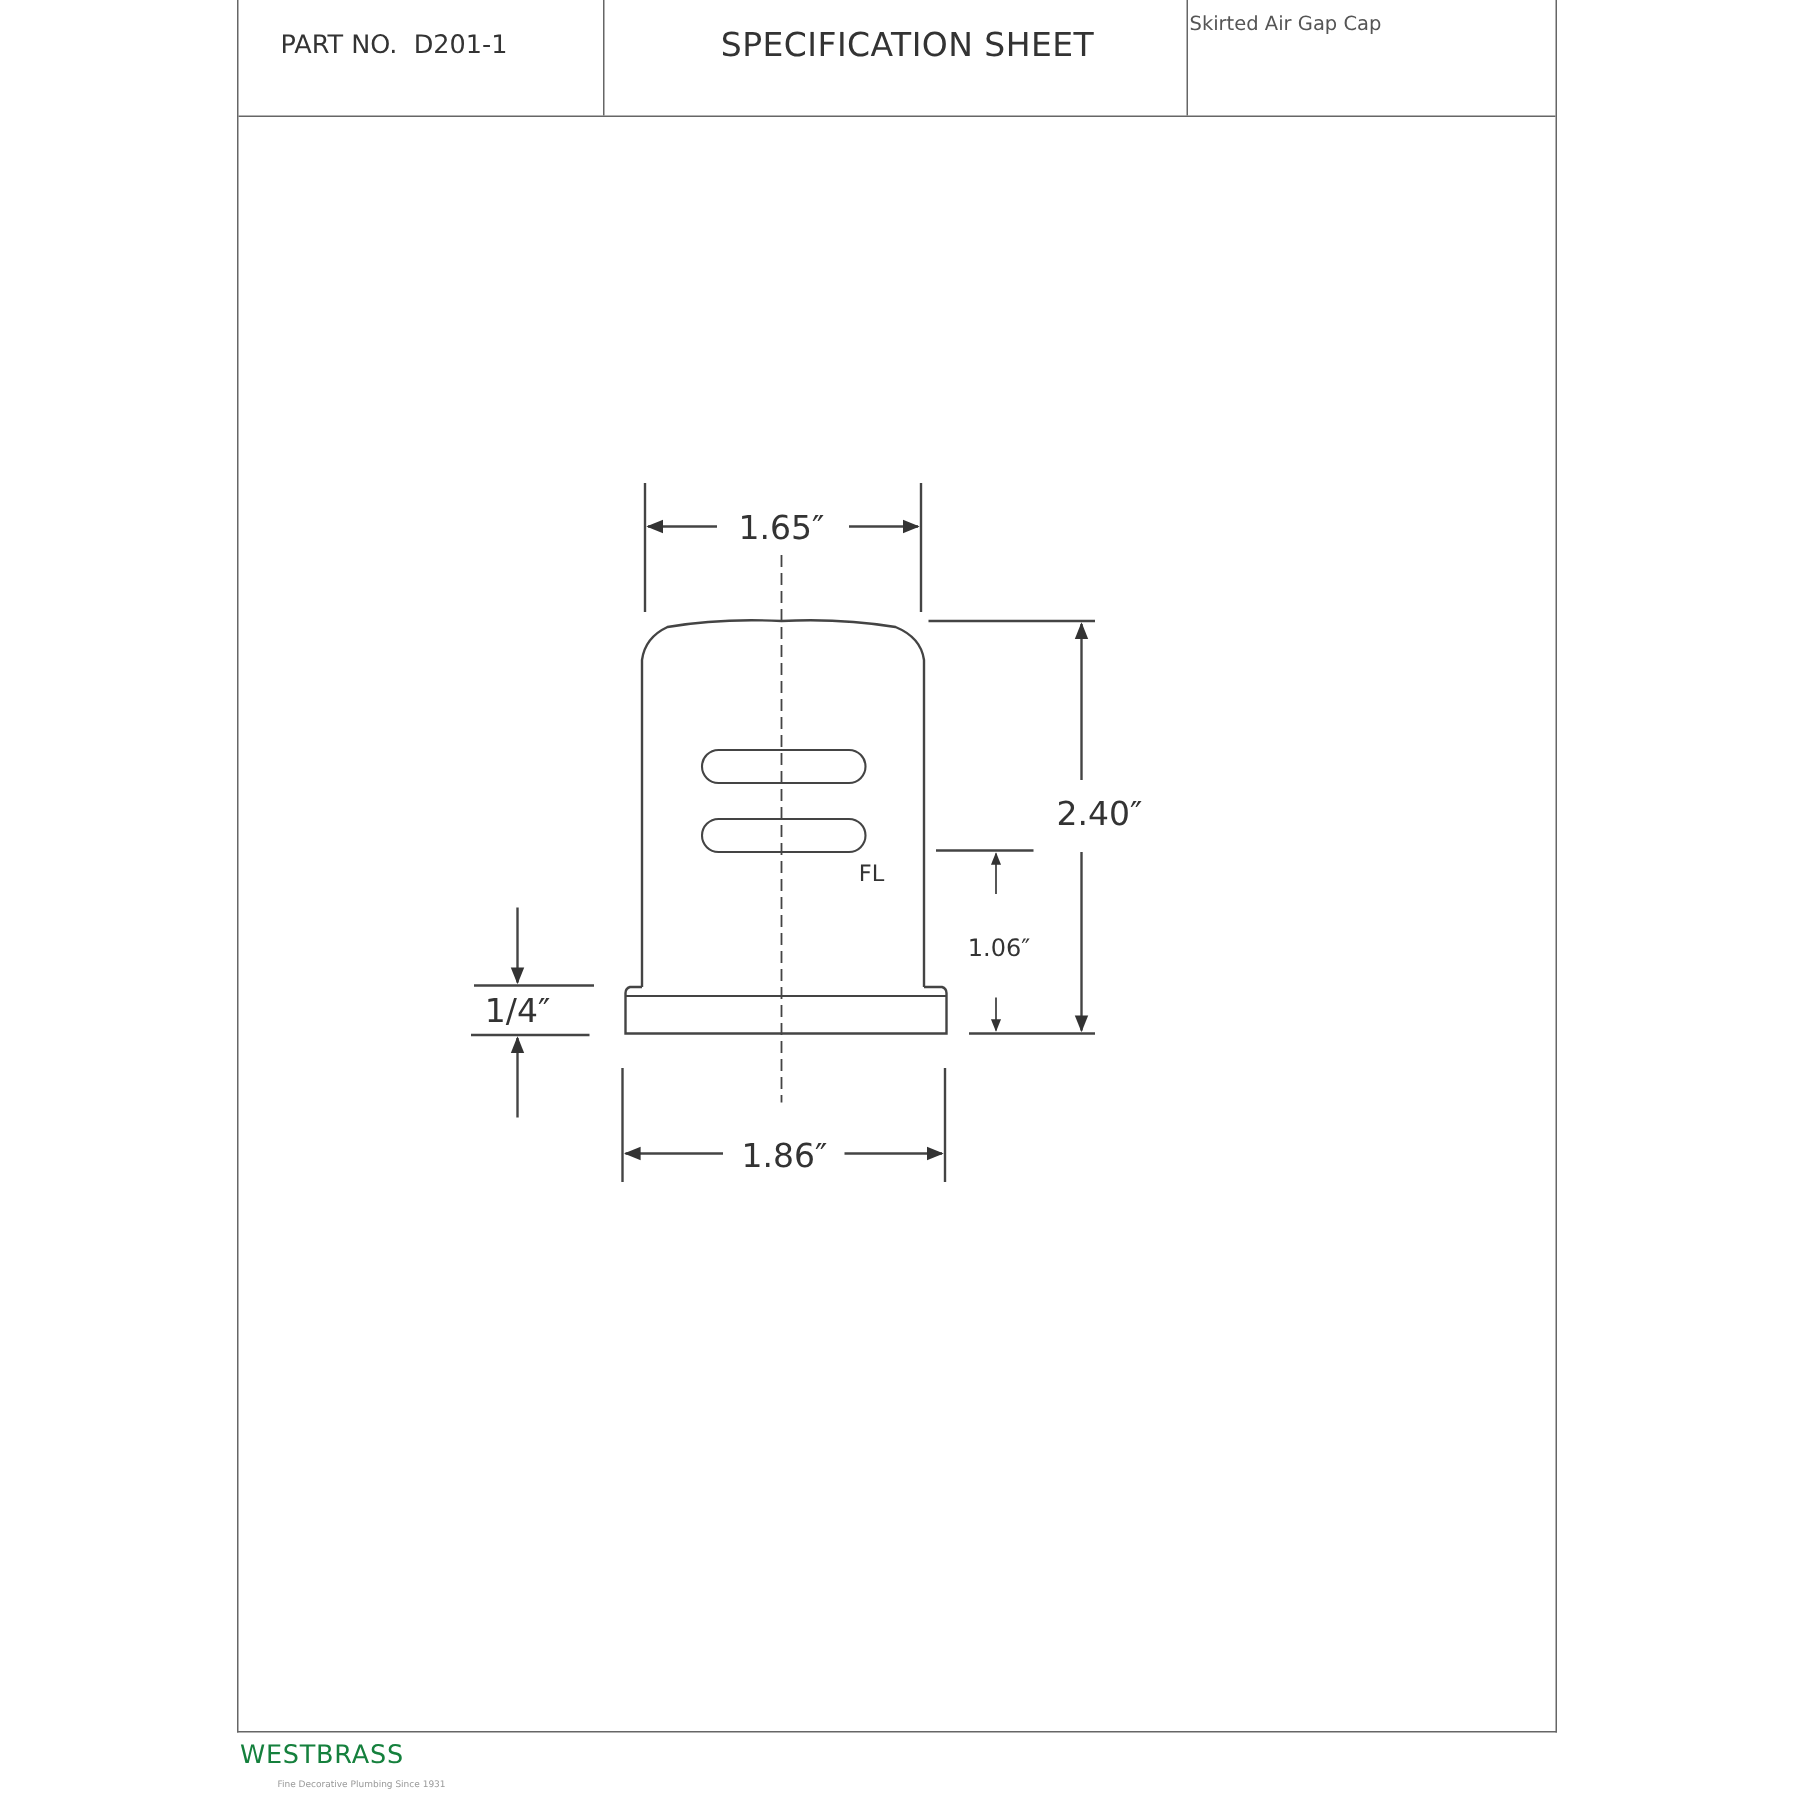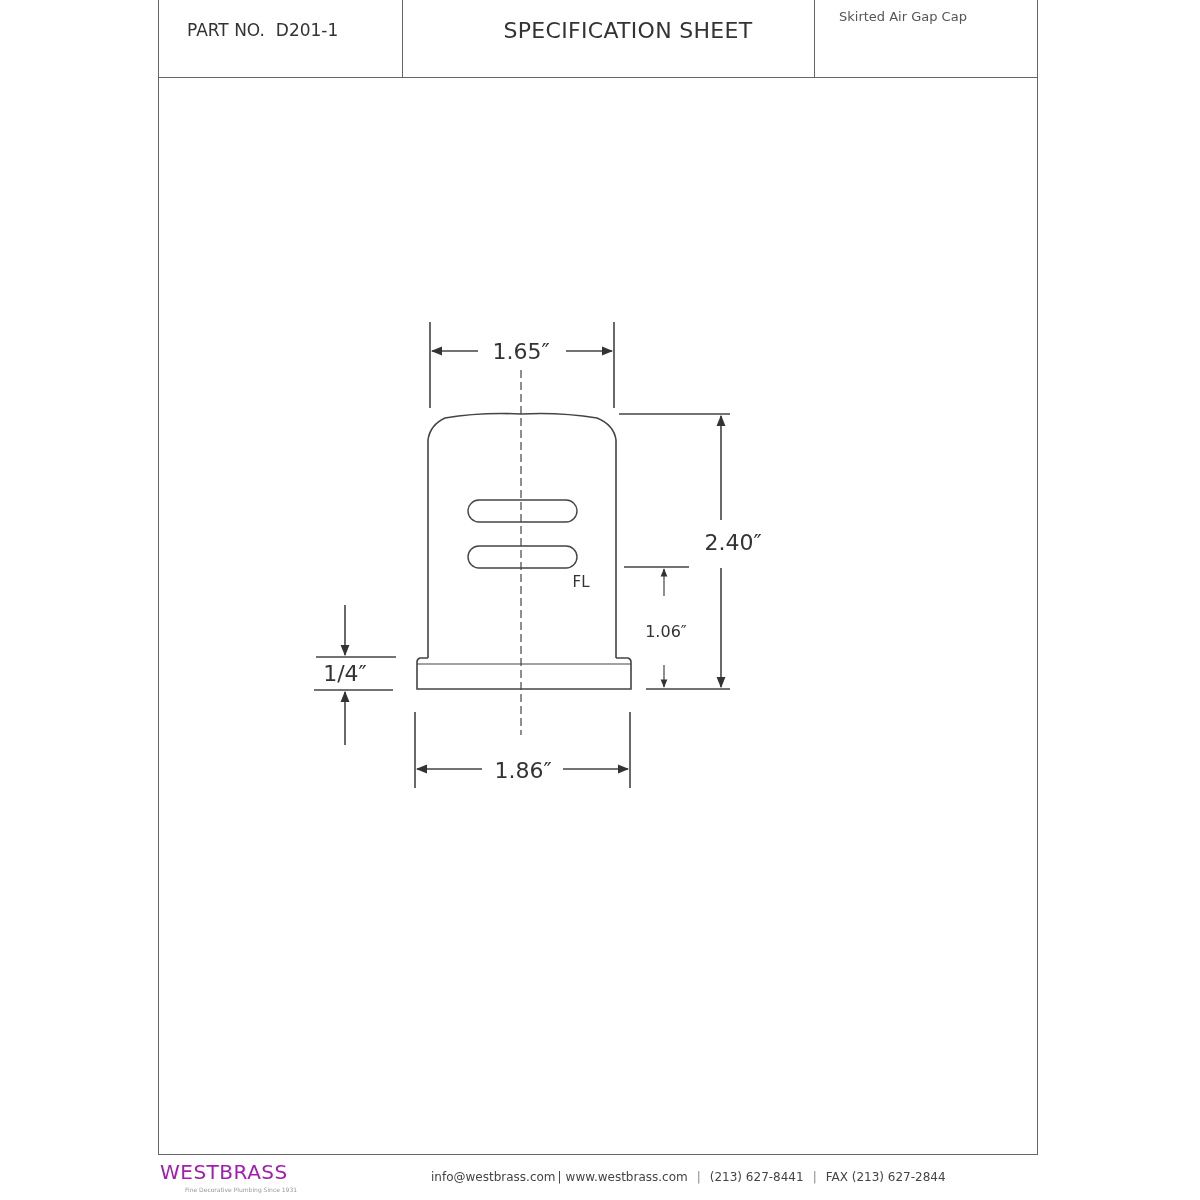--- a/index.html
+++ b/index.html
@@ -1,29 +1,29 @@
 <!DOCTYPE html>
 <html><head>
   <meta charset="utf-8">
   <style>
     html, body { margin: 0; padding: 0; background: #ffffff; }
     body { width: 1200px; height: 1200px; position: relative; overflow: hidden; font-family: "DejaVu Sans", sans-serif; color: #222; }
     .sheet { position: absolute; left: 158px; top: 0; width: 880px; height: 1155px; border: 1.5px solid #666; border-top: none; box-sizing: border-box; }
-    .header { position: absolute; left: 0; top: 0; width: 100%; height: 78px; border-bottom: 1.5px solid #666; box-sizing: border-box; display: flex; gap: 23px; }
+    .header { position: absolute; left: 0; top: 0; width: 100%; height: 78px; border-bottom: 1.5px solid #666; box-sizing: border-box; display: flex; }
     .hcell { box-sizing: border-box; height: 100%; position: relative; }
     .hcell.part { width: 244px; border-right: 1.5px solid #666; }
     .hcell.spec { width: 389px; border-right: 1.5px solid #666; }
     .hcell.desc { flex: 1; }
     .part-text { position: absolute; left: 28px; top: 20px; font-size: 17px; color: #333; letter-spacing: 0; white-space: nowrap; }
     .spec-text { position: absolute; left: 16px; right: 0; top: 18px; text-align: center; font-size: 22px; color: #333; letter-spacing: 0.3px; }
     .desc-text { position: absolute; left: 1px; top: 9px; font-size: 13px; color: #555; }
     .drawing { position: absolute; left: 0; top: 0; width: 1200px; height: 1200px; }
     .dim-label { font-family: "DejaVu Sans", sans-serif; fill: #333; }
     .footer { position: absolute; left: 0; top: 1158px; width: 1200px; height: 42px; }
-    .brand { position: absolute; left: 160px; top: 2px; font-size: 20px; color: #a21caf; letter-spacing: 0.5px; }
+    .brand { position: absolute; left: 160px; top: 2px; font-size: 17px; color: #15803d; letter-spacing: 0.5px; }
     .tagline { position: absolute; left: 185px; top: 28px; font-size: 6px; color: #999; }
     .contact { position: absolute; left: 431px; top: 12px; font-size: 12px; color: #444; white-space: pre; }
     .sep { color: #888; padding: 0 9px; }
   </style>
 </head>
 <body>
 
 <div class="sheet">
   <div class="header">
     <div class="hcell part">
@@ -87,14 +87,13 @@
   <text class="dim-label" x="733" y="550" font-size="22" text-anchor="middle">2.40″</text>
   <text class="dim-label" x="666" y="637" font-size="16" text-anchor="middle">1.06″</text>
   <text class="dim-label" x="345" y="681" font-size="22" text-anchor="middle">1/4″</text>
   <text class="dim-label" x="523" y="778" font-size="22" text-anchor="middle">1.86″</text>
   <text class="dim-label" x="581" y="587" font-size="15" text-anchor="middle">FL</text>
 </svg>
 
 <div class="footer">
   <div class="brand">WESTBRASS</div>
   <div class="tagline">Fine Decorative Plumbing Since 1931</div>
-  <div class="contact"><span>info@westbrass.com</span><span style="padding:0 4px 0 2px">|</span><span>www.westbrass.com</span><span class="sep">|</span><span>(213) 627-8441</span><span class="sep">|</span><span>FAX (213) 627-2844</span></div>
 </div>
 
 </body></html>

